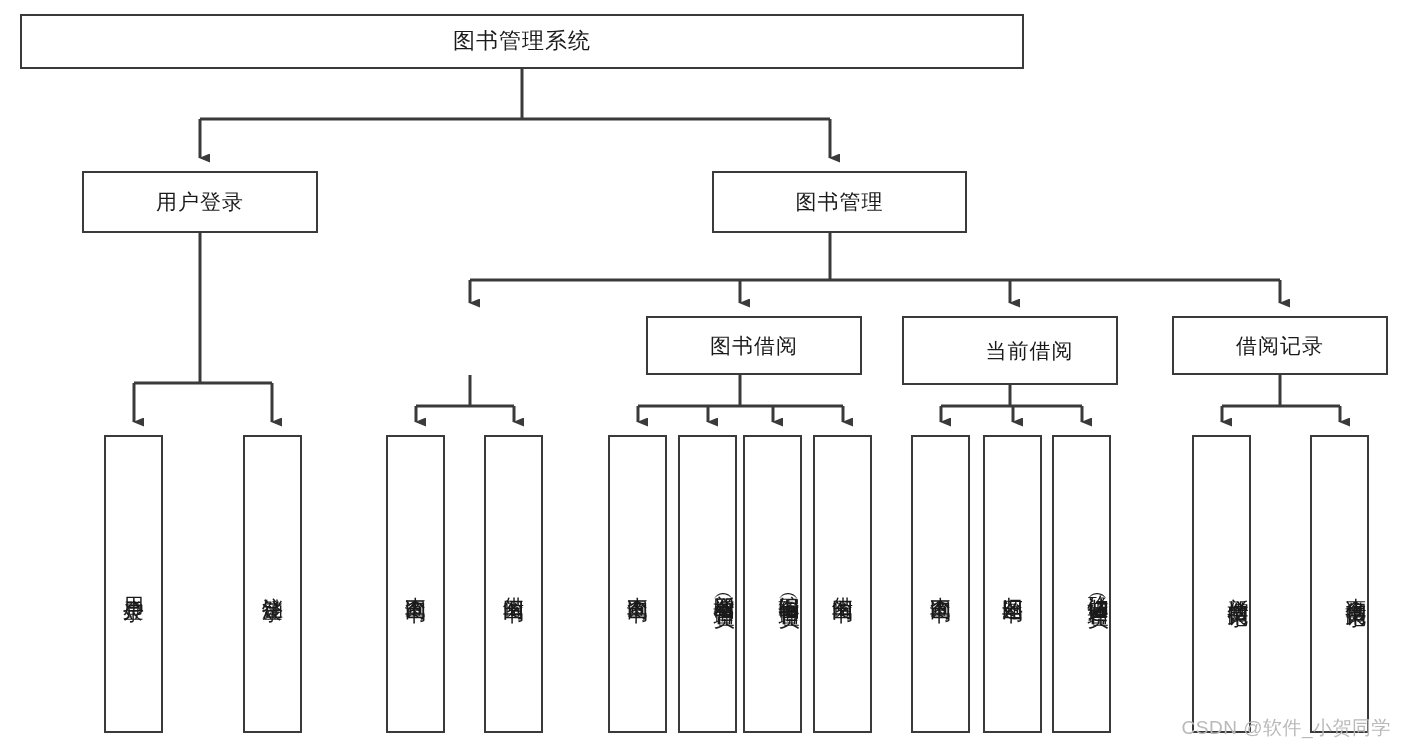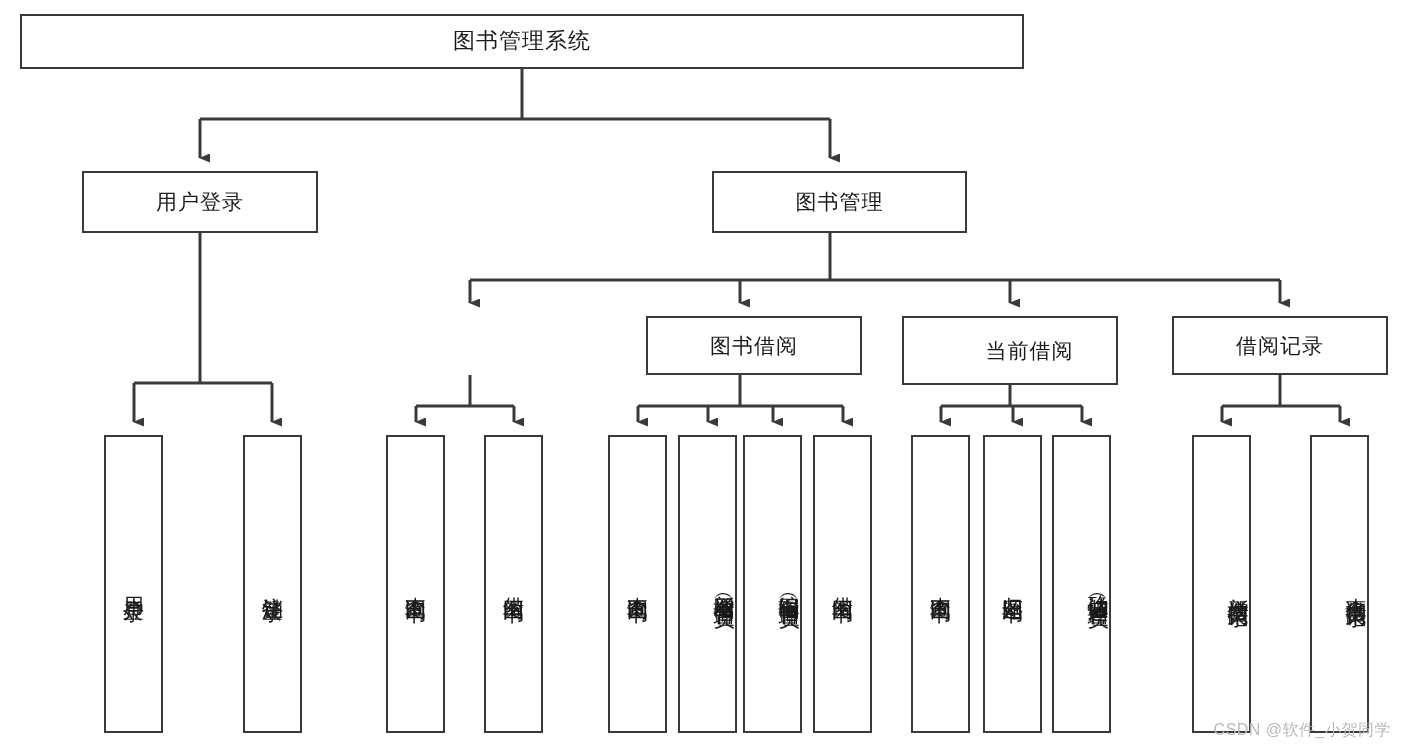--- a/index.html
+++ b/index.html
@@ -48,21 +48,21 @@
     align-items: flex-start;
     justify-content: center;
     padding-top: 6px;
     line-height: 1.05;
     white-space: nowrap;
   }
   .node-v.center-v { align-items: center; padding-top: 0; }
   .watermark {
     position: absolute;
     color: #b9b9b9;
-    font-size: 16px;
+    font-size: 19px;
     letter-spacing: 0.5px;
     white-space: nowrap;
     user-select: none;
   }
 </style>
 </head>
 <body>
 
 <div id="canvas">
 

